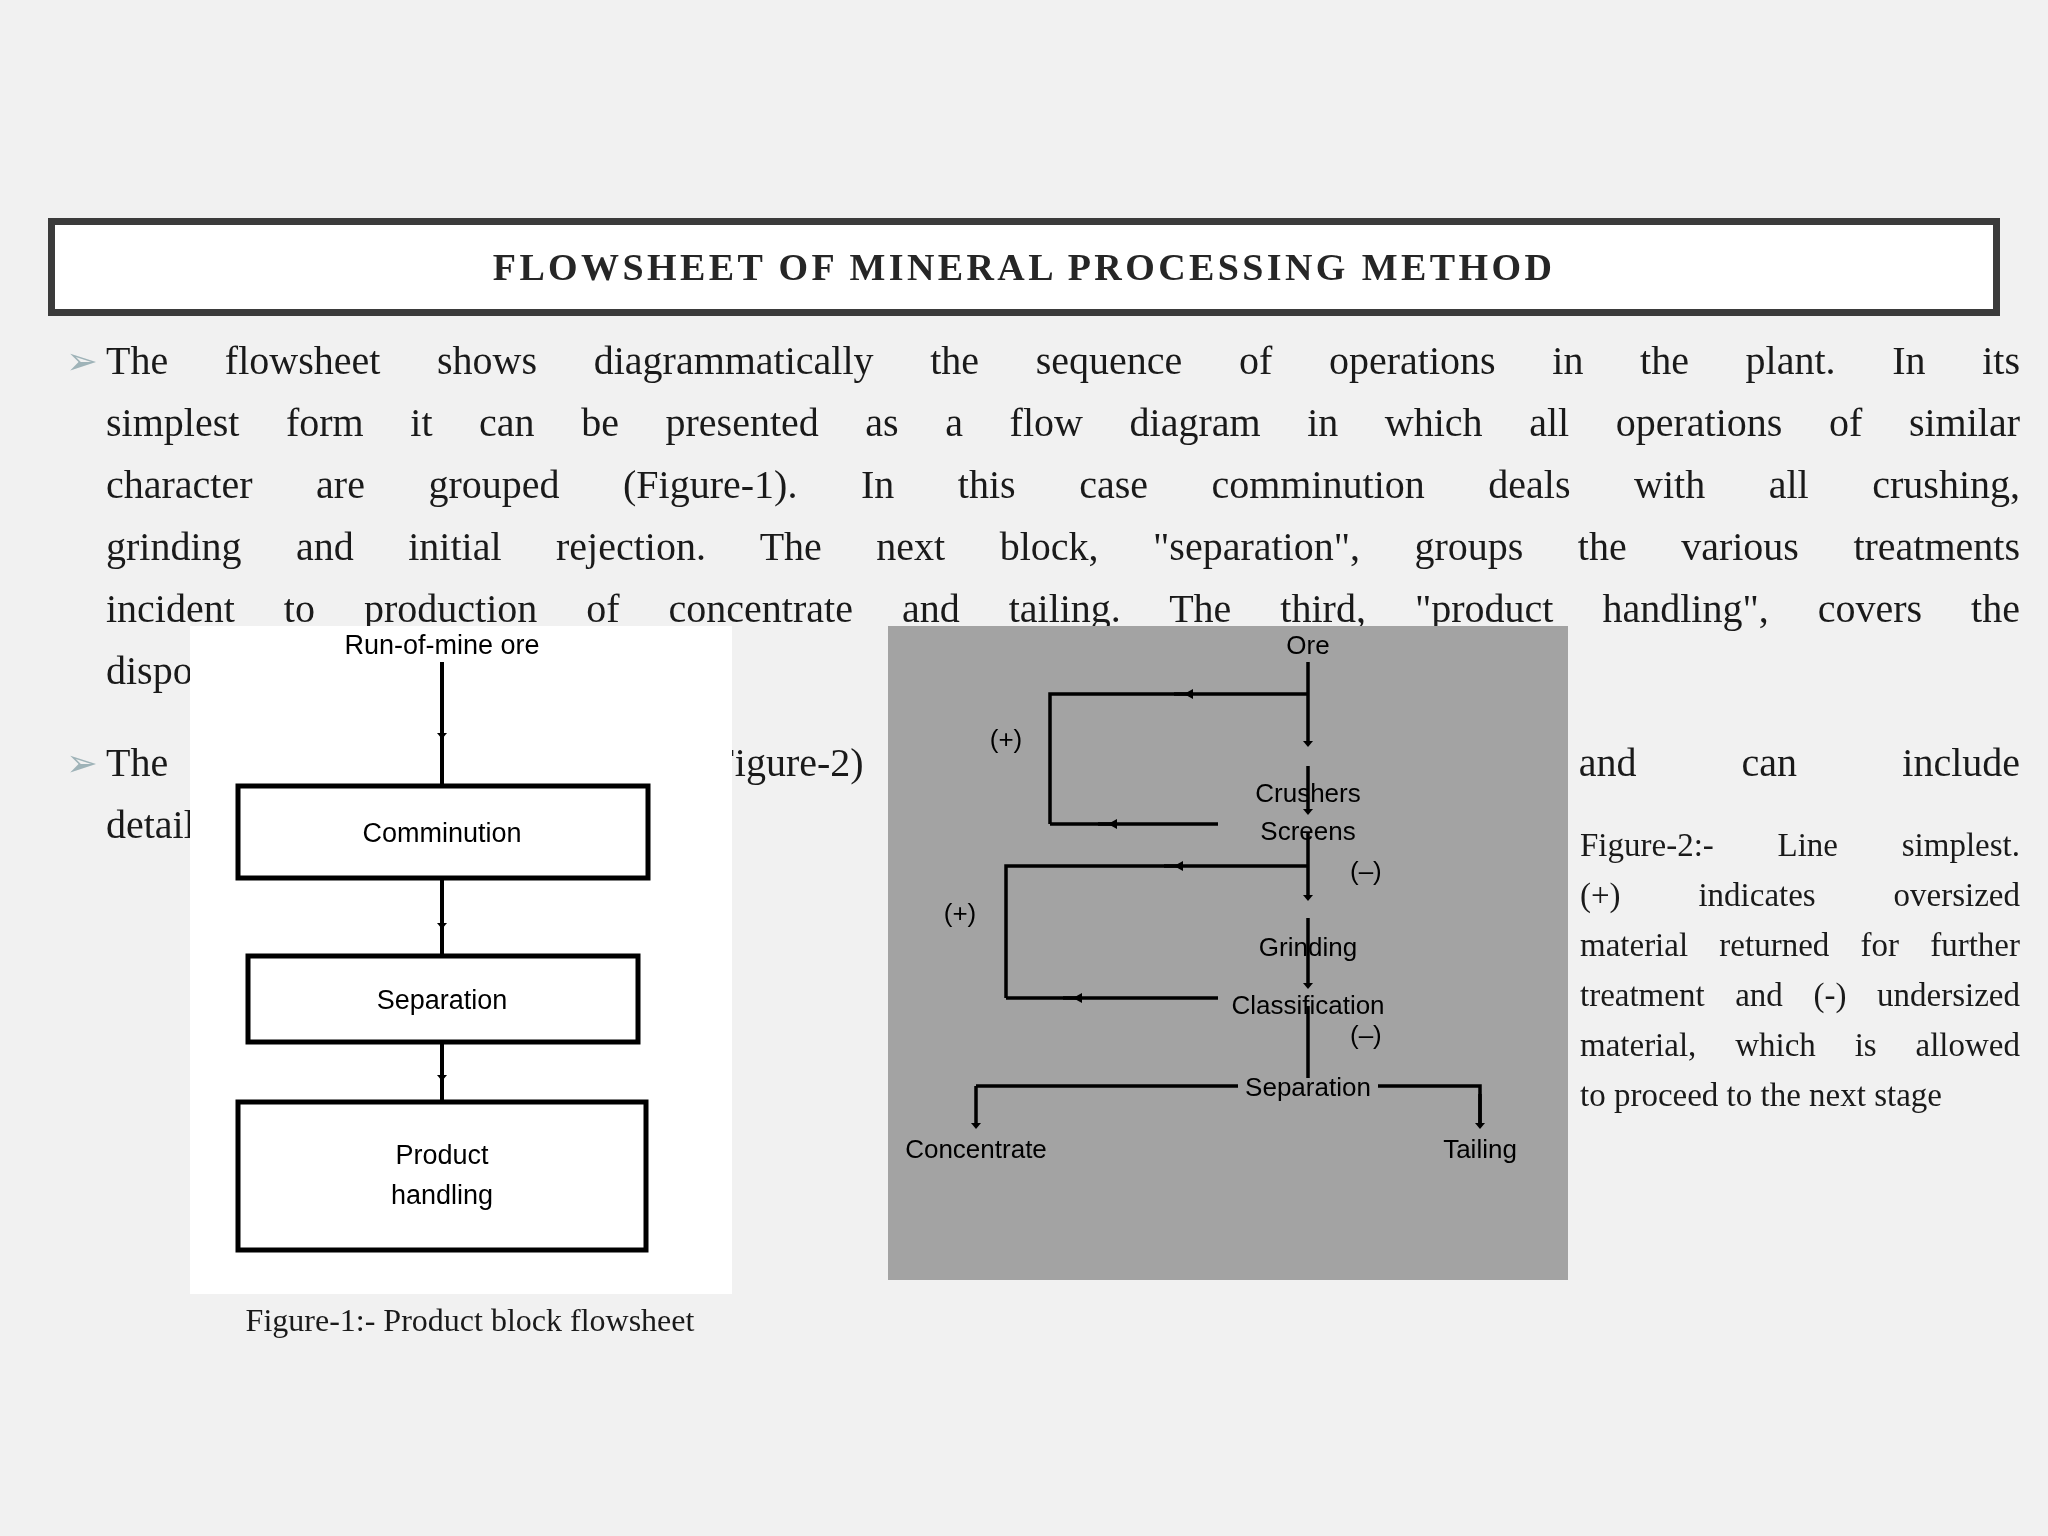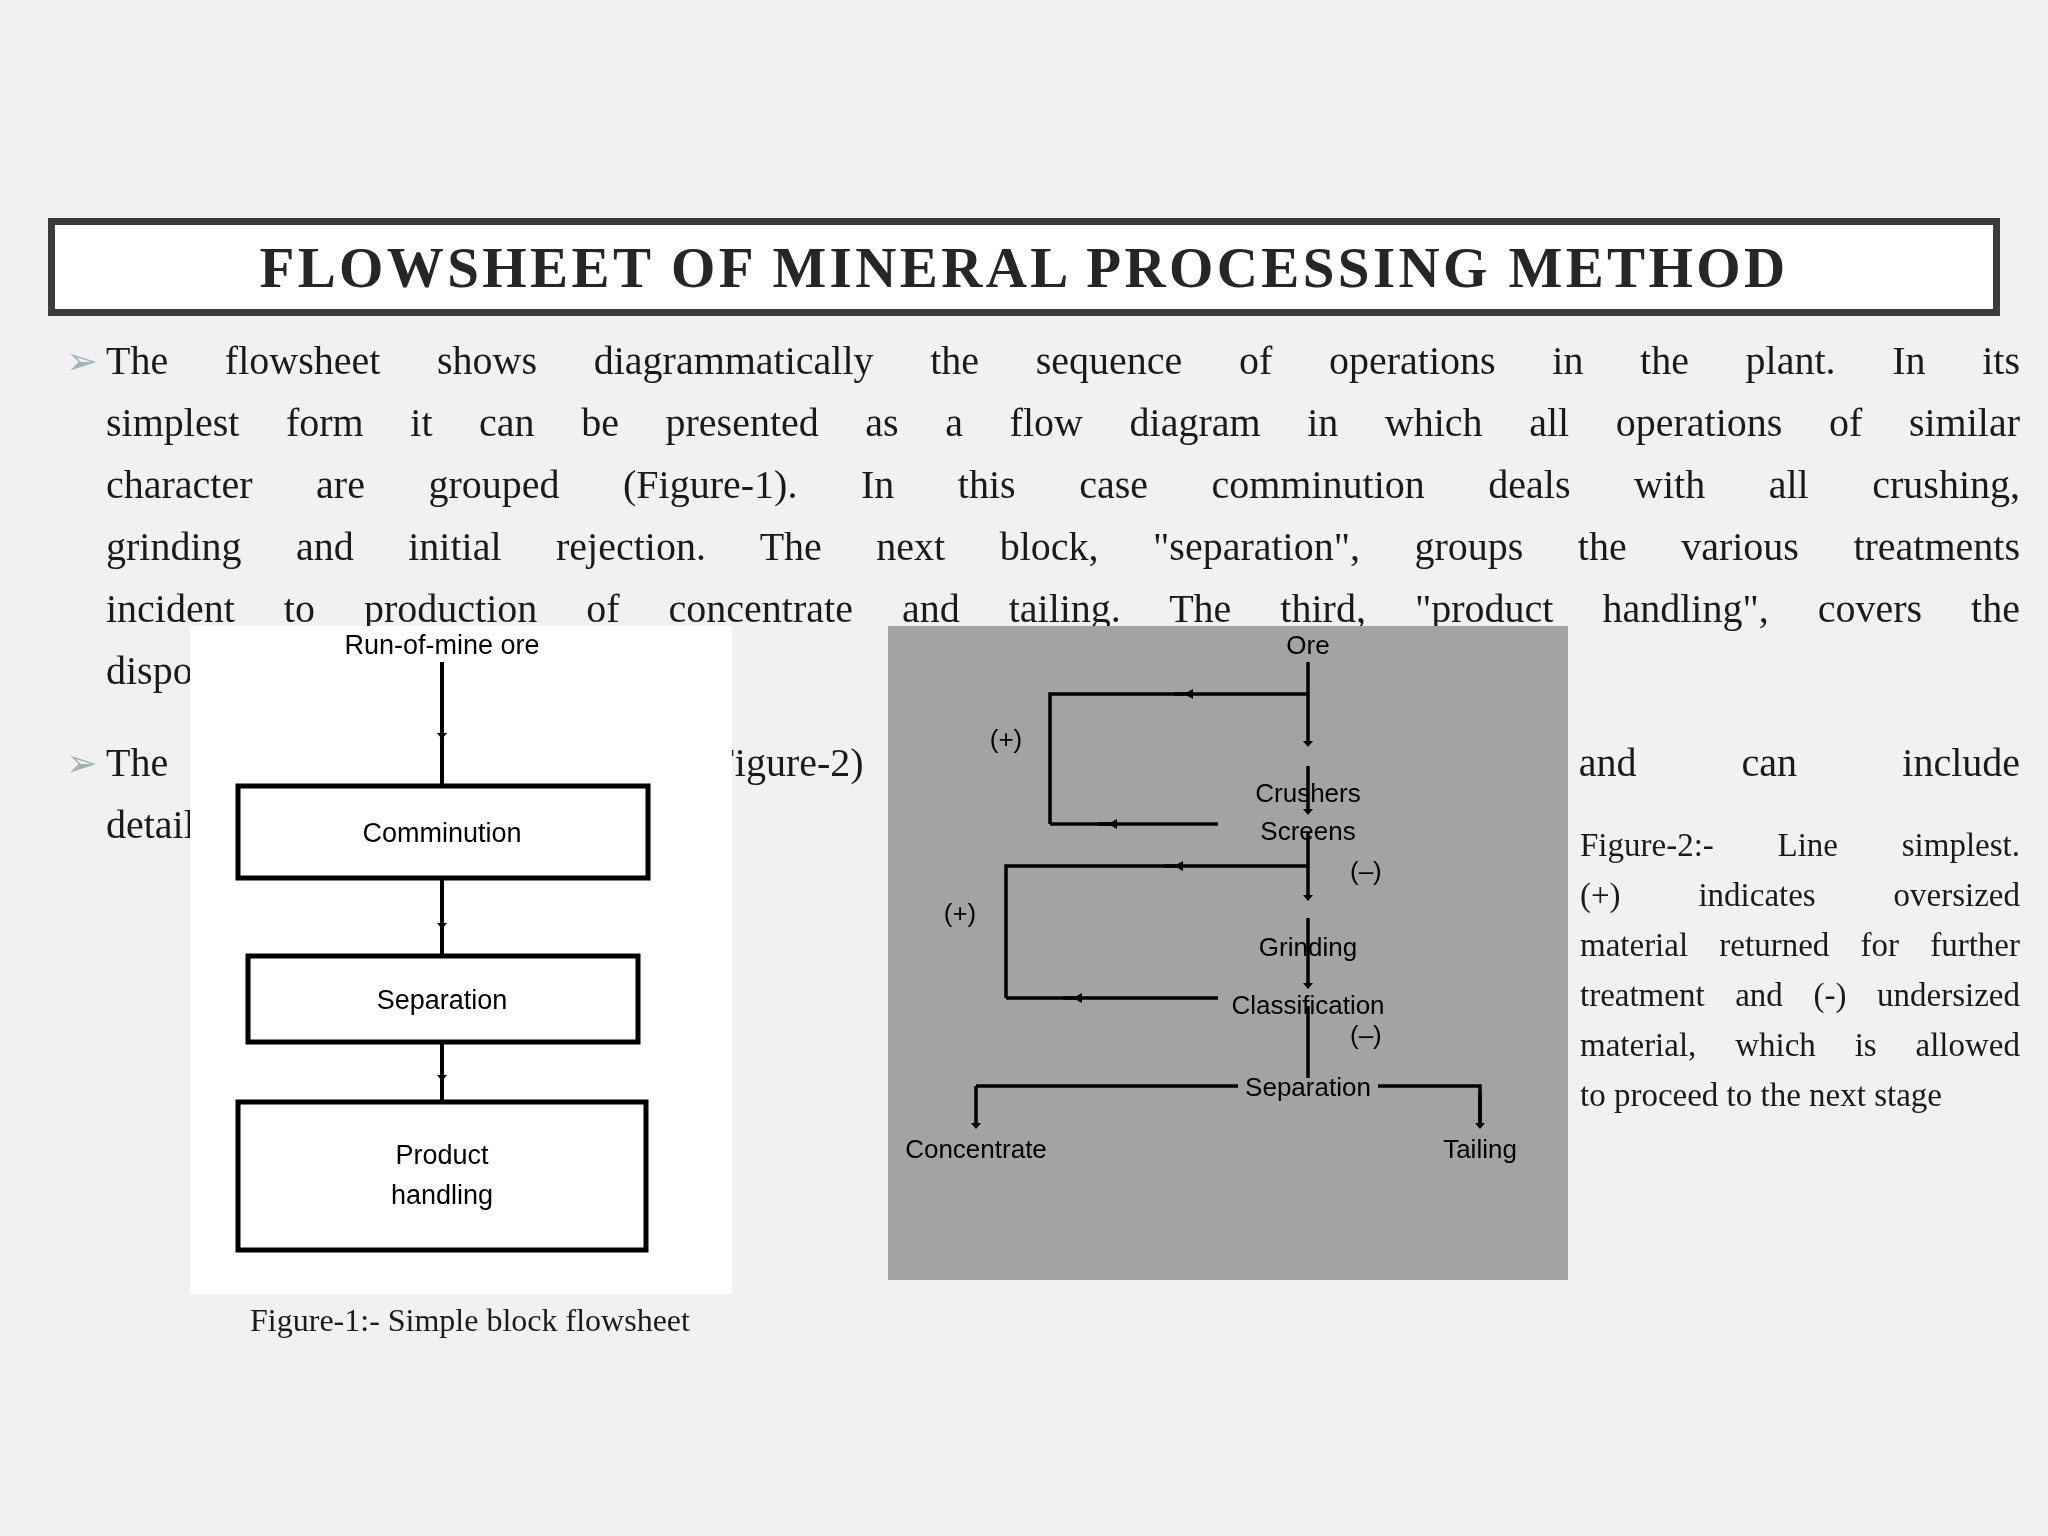--- a/index.html
+++ b/index.html
@@ -28,21 +28,21 @@
     background: #ffffff;
     border: 7px solid #3b3b3b;
     box-sizing: border-box;
     display: flex;
     align-items: center;
     justify-content: center;
   }
   .title-text {
     font-family: "Liberation Serif", "DejaVu Serif", serif;
     font-weight: bold;
-    font-size: 57px;
+    font-size: 38px;
     letter-spacing: 3.4px;
     color: #262626;
     white-space: nowrap;
     line-height: 1;
   }
 
   
   .body {
     position: absolute;
     left: 60px;
@@ -194,21 +194,21 @@
       <g font-family="Liberation Sans, DejaVu Sans, sans-serif" font-size="27" fill="#000" text-anchor="middle">
         <text x="252" y="28">Run-of-mine ore</text>
         <text x="252" y="216">Comminution</text>
         <text x="252" y="383">Separation</text>
         <text x="252" y="538">Product</text>
         <text x="252" y="578">handling</text>
       </g>
     </svg>
   </div>
 
-  <div class="fig1-caption">Figure-1:- Simple block flowsheet</div>
+  <div class="fig1-caption">Figure-1:- Product block flowsheet</div>
 
   <div class="fig2-panel">
     <svg class="fig2-svg" viewBox="0 0 680 654" xmlns="http://www.w3.org/2000/svg">
       <defs>
         <marker id="aDown" markerWidth="10" markerHeight="10" refX="3" refY="5" orient="auto" markerUnits="userSpaceOnUse">
           <path d="M0,0 L6,5 L0,10 z" fill="#000"></path>
         </marker>
         <marker id="aMid" markerWidth="12" markerHeight="12" refX="6" refY="6" orient="auto" markerUnits="userSpaceOnUse">
           <path d="M1,1 L10,6 L1,11 z" fill="#000"></path>
         </marker>

